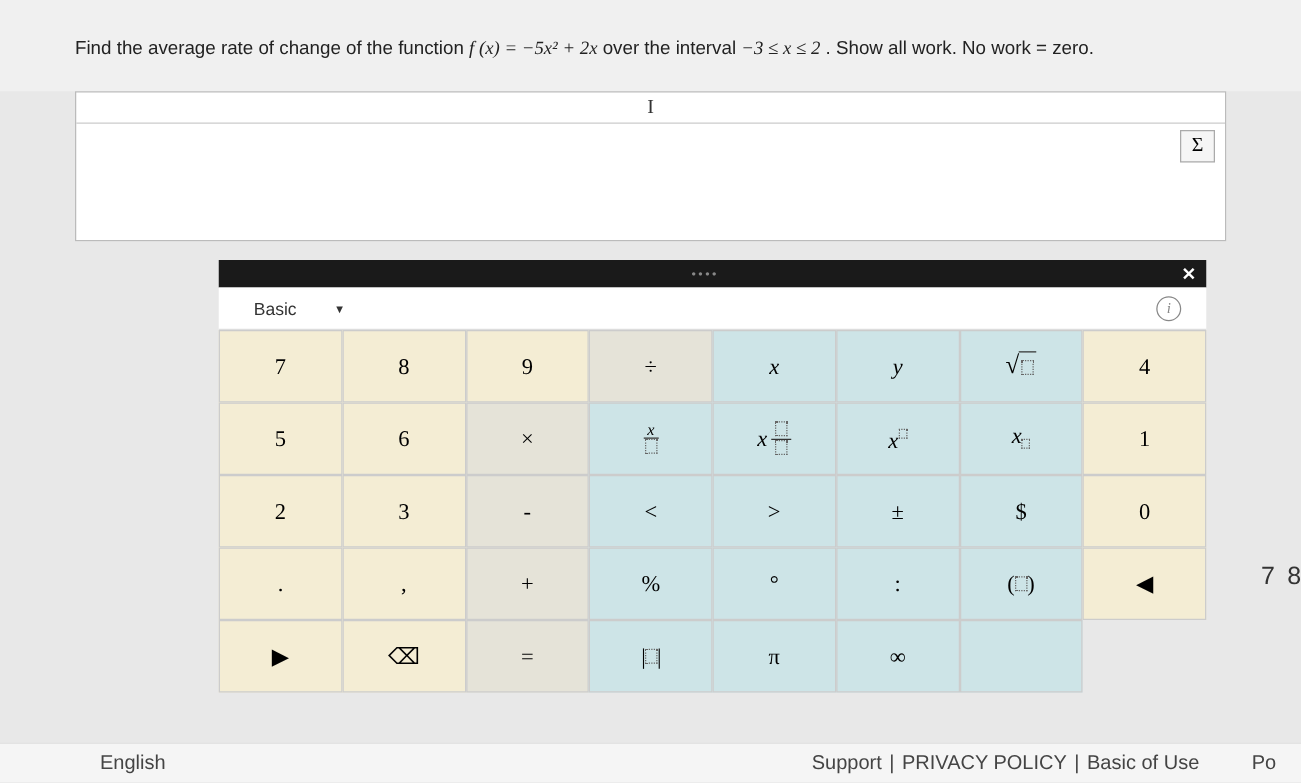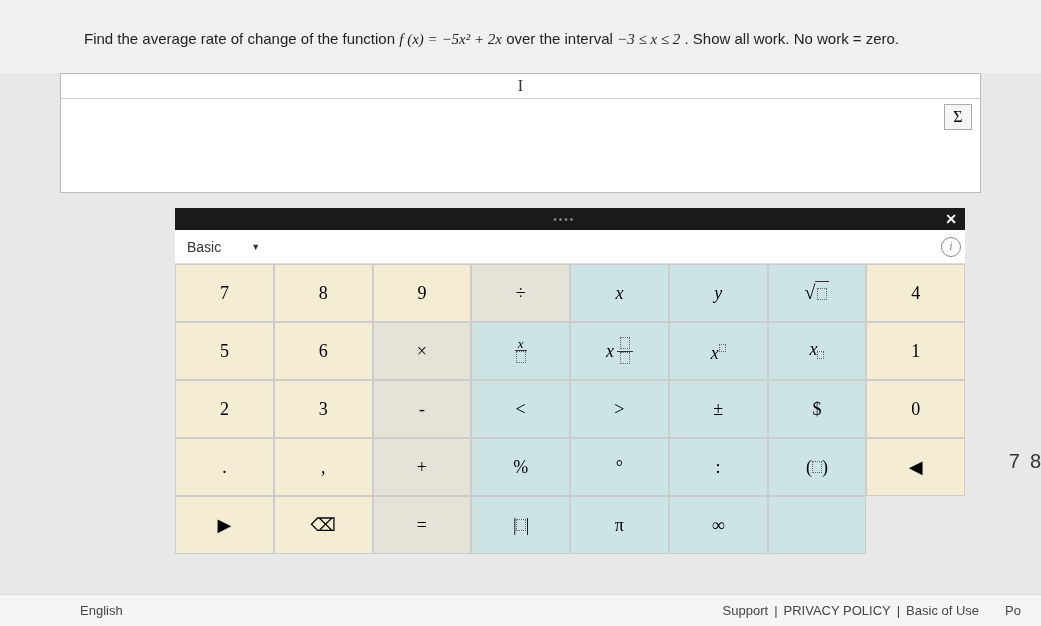--- a/index.html
+++ b/index.html
@@ -5,21 +5,21 @@
     * { box-sizing: border-box; margin: 0; padding: 0; }
     body {
       font-family: Arial, Helvetica, sans-serif;
       background: #e8e8e8;
       width: 1041px;
       height: 626px;
       overflow: hidden;
       position: relative;
     }
     .question-area {
-      padding: 30px 60px 10px 84px;
+      padding: 30px 60px 10px 60px;
       background: #f0f0f0;
     }
     .question {
       font-size: 15px;
       color: #222;
       margin-bottom: 15px;
     }
     .math-ital { font-style: italic; font-family: 'Times New Roman', serif; }
     .answer-box {
       border: 1px solid #bbb;
@@ -68,21 +68,21 @@
       color: #fff;
     }
     .drag-dots { flex: 1; text-align: center; letter-spacing: 2px; font-size: 10px; color: #888; }
     .close-x { font-weight: bold; cursor: pointer; font-size: 14px; }
     .keypad-toolbar {
       background: #fff;
       height: 34px;
       display: flex;
       align-items: center;
       border-bottom: 1px solid #ddd;
-      padding: 0 4px;
+      padding: 0 20px;
     }
     .mode-select {
       font-size: 14px;
       padding: 4px 8px;
       color: #333;
       display: flex;
       align-items: center;
       gap: 30px;
       cursor: pointer;
     }
@@ -140,21 +140,21 @@
     .footer {
       position: absolute;
       bottom: 0;
       left: 0; right: 0;
       height: 32px;
       background: #f5f5f5;
       border-top: 1px solid #ddd;
       display: flex;
       align-items: center;
       padding: 0 20px 0 80px;
-      font-size: 13px;
+      font-size: 16px;
       color: #444;
     }
     .footer .spacer { flex: 1; }
     .footer a { color: #444; text-decoration: none; margin: 12px 6px; cursor: pointer; }
     .abs-bars { letter-spacing: -1px; }
   </style>
 </head>
 <body>
 
 <div class="question-area">
@@ -272,14 +272,14 @@
 </div>
 
 <div class="footer">
   <span>English</span>
   <div class="spacer"></div>
   <a>Support</a>
   <span>|</span>
   <a>PRIVACY POLICY</a>
   <span>|</span>
   <a>Basic of Use</a>
-  <span style="margin-left:20px">Po</span>
+  <span style="margin-left:36px">Po</span>
 </div>
 
 </body></html>

